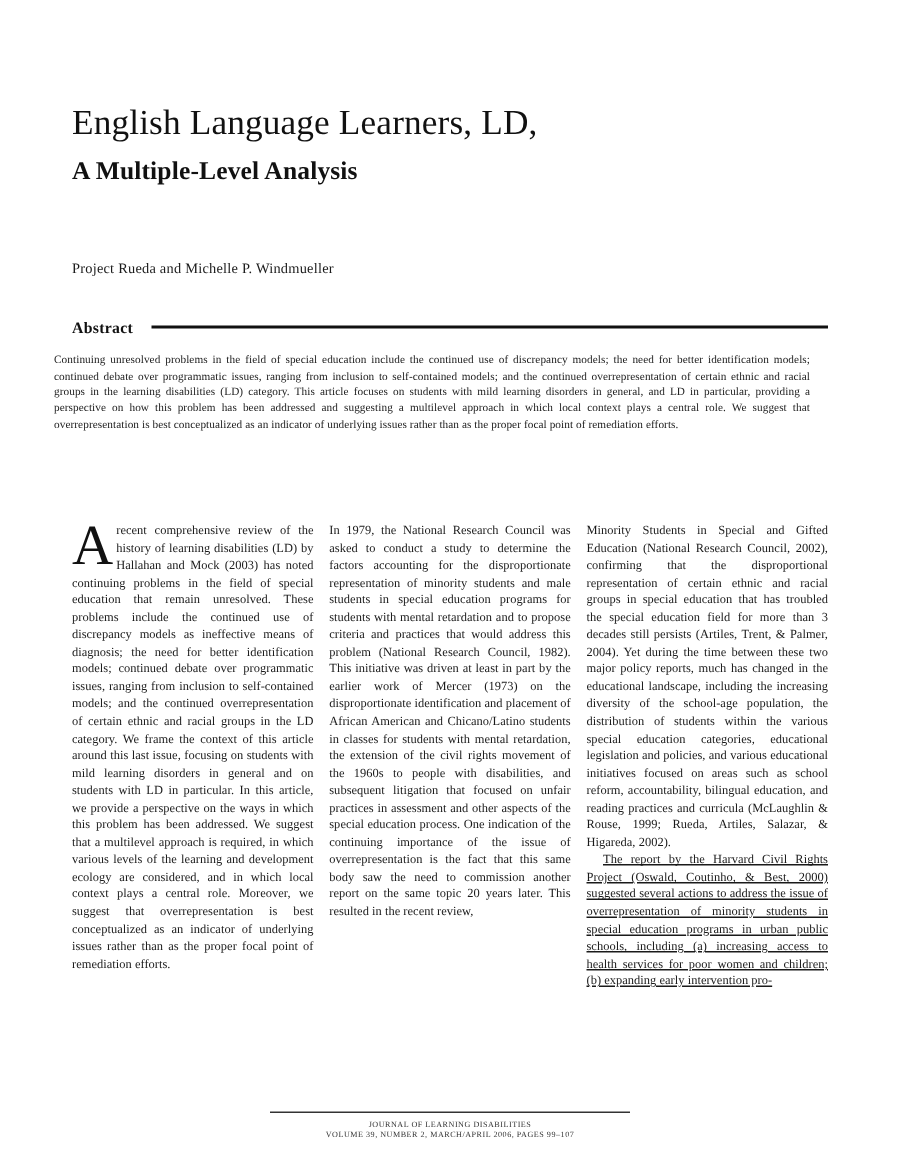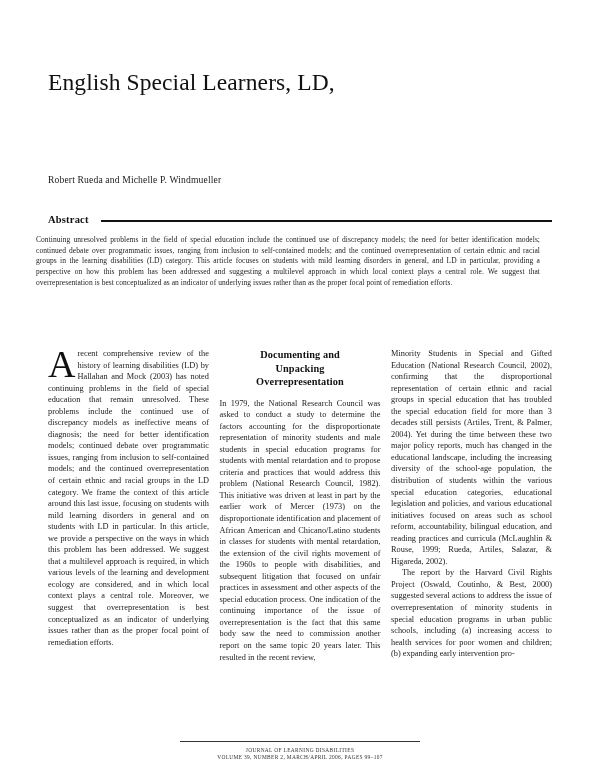--- a/index.html
+++ b/index.html
@@ -61,21 +61,20 @@
     letter-spacing: 0.15px;
   }
 
   
   .abstract-head {
     position: absolute;
     left: 48px;
     top: 214px;
     width: 504px;
     display: flex;
-    align-items: center;
   }
   .abstract-label {
     font-size: 10.5px;
     font-weight: bold;
     letter-spacing: 0.2px;
     color: #111111;
     white-space: nowrap;
   }
   .abstract-rule {
     flex: 1;
@@ -113,20 +112,21 @@
     text-align: justify;
     color: #1a1a1a;
     letter-spacing: 0.02px;
     position: relative;
   }
   .col p {
     margin: 0;
   }
   .col p.indent {
     text-indent: 11px;
+    text-decoration: underline;
   }
 
   
   .dropcap-para::first-letter {
     float: left;
     font-family: "Liberation Serif", "DejaVu Serif", serif;
     font-size: 38px;
     line-height: 31px;
     font-weight: normal;
     padding-right: 2px;
@@ -168,44 +168,40 @@
     text-transform: uppercase;
   }
 </style>
 </head>
 <body>
 
 <div class="page">
 
   <div class="title-block">
     <h1 class="title-main">
-      <span>English Special Learners, LD,</span><br>
+      <span>English Language Learners, LD,</span><br>
     </h1>
-  </div>
-
-  <div class="authors">Robert Rueda and Michelle P. Windmueller</div>
+    <div class="title-sub">A Multiple-Level Analysis</div>
+  </div>
+
+  <div class="authors">Project Rueda and Michelle P. Windmueller</div>
 
   <div class="abstract-head">
     <span class="abstract-label">Abstract</span>
     <span class="abstract-rule"></span>
   </div>
   <div class="abstract-body">Continuing unresolved problems in the field of special education include the continued use of discrepancy models; the need for better identification models; continued debate over programmatic issues, ranging from inclusion to self-contained models; and the continued overrepresentation of certain ethnic and racial groups in the learning disabilities (LD) category. This article focuses on students with mild learning disorders in general, and LD in particular, providing a perspective on how this problem has been addressed and suggesting a multilevel approach in which local context plays a central role. We suggest that overrepresentation is best conceptualized as an indicator of underlying issues rather than as the proper focal point of remediation efforts.</div>
 
   <div class="columns">
 
     <div class="col">
       <p class="dropcap-para">A recent comprehensive review of the history of learning disabilities (LD) by Hallahan and Mock (2003) has noted continuing problems in the field of special education that remain unresolved. These problems include the continued use of discrepancy models as ineffective means of diagnosis; the need for better identification models; continued debate over programmatic issues, ranging from inclusion to self-contained models; and the continued overrepresentation of certain ethnic and racial groups in the LD category. We frame the context of this article around this last issue, focusing on students with mild learning disorders in general and on students with LD in particular. In this article, we provide a perspective on the ways in which this problem has been addressed. We suggest that a multilevel approach is required, in which various levels of the learning and development ecology are considered, and in which local context plays a central role. Moreover, we suggest that overrepresentation is best conceptualized as an indicator of underlying issues rather than as the proper focal point of remediation efforts.</p>
     </div>
 
     <div class="col">
-      <div class="section-head">
-        <span>Documenting and</span><br>
-        <span>Unpacking</span><br>
-        <span>Overrepresentation</span>
-      </div>
       <p>In 1979, the National Research Council was asked to conduct a study to determine the factors accounting for the disproportionate representation of minority students and male students in special education programs for students with mental retardation and to propose criteria and practices that would address this problem (National Research Council, 1982). This initiative was driven at least in part by the earlier work of Mercer (1973) on the disproportionate identification and placement of African American and Chicano/Latino students in classes for students with mental retardation, the extension of the civil rights movement of the 1960s to people with disabilities, and subsequent litigation that focused on unfair practices in assessment and other aspects of the special education process. One indication of the continuing importance of the issue of overrepresentation is the fact that this same body saw the need to commission another report on the same topic 20 years later. This resulted in the recent review,</p>
     </div>
 
     <div class="col">
       <p><span class="ital">Minority Students in Special and Gifted Education</span><span> (National Research Council, 2002), confirming that the disproportional representation of certain ethnic and racial groups in special education that has troubled the special education field for more than 3 decades still persists (Artiles, Trent, &amp; Palmer, 2004). Yet during the time between these two major policy reports, much has changed in the educational landscape, including the increasing diversity of the school-age population, the distribution of students within the various special education categories, educational legislation and policies, and various educational initiatives focused on areas such as school reform, accountability, bilingual education, and reading practices and curricula (McLaughlin &amp; Rouse, 1999; Rueda, Artiles, Salazar, &amp; Higareda, 2002).</span></p>
       <p class="indent">The report by the Harvard Civil Rights Project (Oswald, Coutinho, &amp; Best, 2000) suggested several actions to address the issue of overrepresentation of minority students in special education programs in urban public schools, including (a) increasing access to health services for poor women and children; (b) expanding early intervention pro-</p>
     </div>
 
   </div>
 

